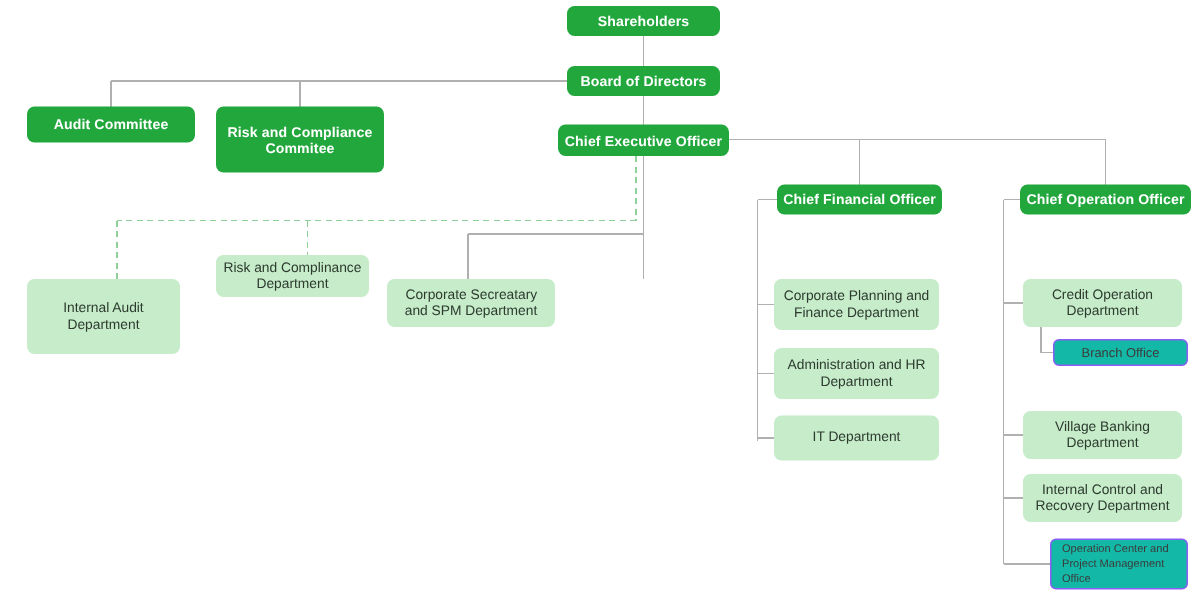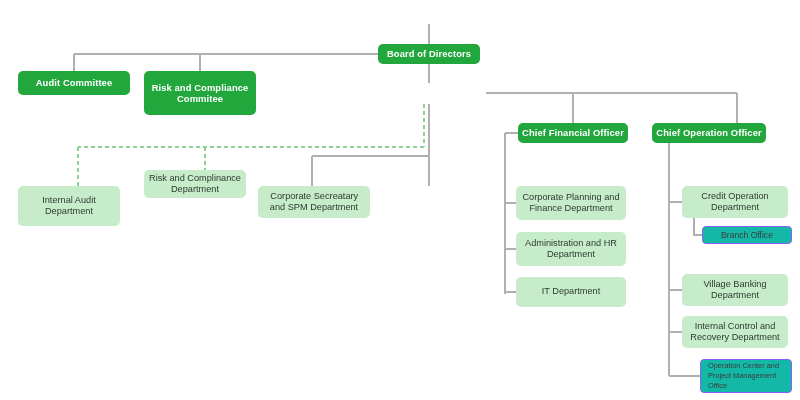--- a/index.html
+++ b/index.html
@@ -109,34 +109,36 @@
     </g>
     <g stroke="#8fcf98" stroke-width="1.3" fill="none" stroke-dasharray="4,3" shape-rendering="crispEdges">
 
       <path d="M424 104 L424 147"></path>
       <path d="M424 147 L78 147"></path>
       <path d="M78 147 L78 186"></path>
       <path d="M205 147 L205 186"></path>
     </g>
   </svg>
 
+  <div class="node exec" style="left:378px; top:4px; width:102px; height:20px;">Shareholders</div>
 
   <div class="node exec" style="left:378px; top:44px; width:102px; height:20px;">Board of Directors</div>
 
+  <div class="node exec" style="left:372px; top:83px; width:114px; height:21px;">Chief Executive Officer</div>
 
   <div class="node exec" style="left:18px; top:71px; width:112px; height:24px;">Audit Committee</div>
 
   <div class="node exec" style="left:144px; top:71px; width:112px; height:44px;">Risk and Compliance
 Commitee</div>
 
   <div class="node exec" style="left:518px; top:123px; width:110px; height:20px;">Chief  Financial Officer</div>
 
-  <div class="node exec" style="left:652px; top:123px; width:114px; height:20px;">Chief Operation Officer</div>
+  <div class="node exec" style="left:680px; top:123px; width:114px; height:20px;">Chief Operation Officer</div>
 
-  <div class="node dept" style="left:18px; top:186px; width:102px; height:40px;">Internal Audit
+  <div class="node dept" style="left:18px; top:186px; width:102px; height:50px;">Internal Audit
 Department</div>
 
   <div class="node dept" style="left:144px; top:170px; width:102px; height:28px;">Risk and Complinance
 Department</div>
 
   <div class="node dept" style="left:258px; top:186px; width:112px; height:32px;text-align:right;">Corporate Secreatary
 and SPM  Department</div>
 
 
   <div class="node dept" style="left:516px; top:186px; width:110px; height:34px;">Corporate Planning and

